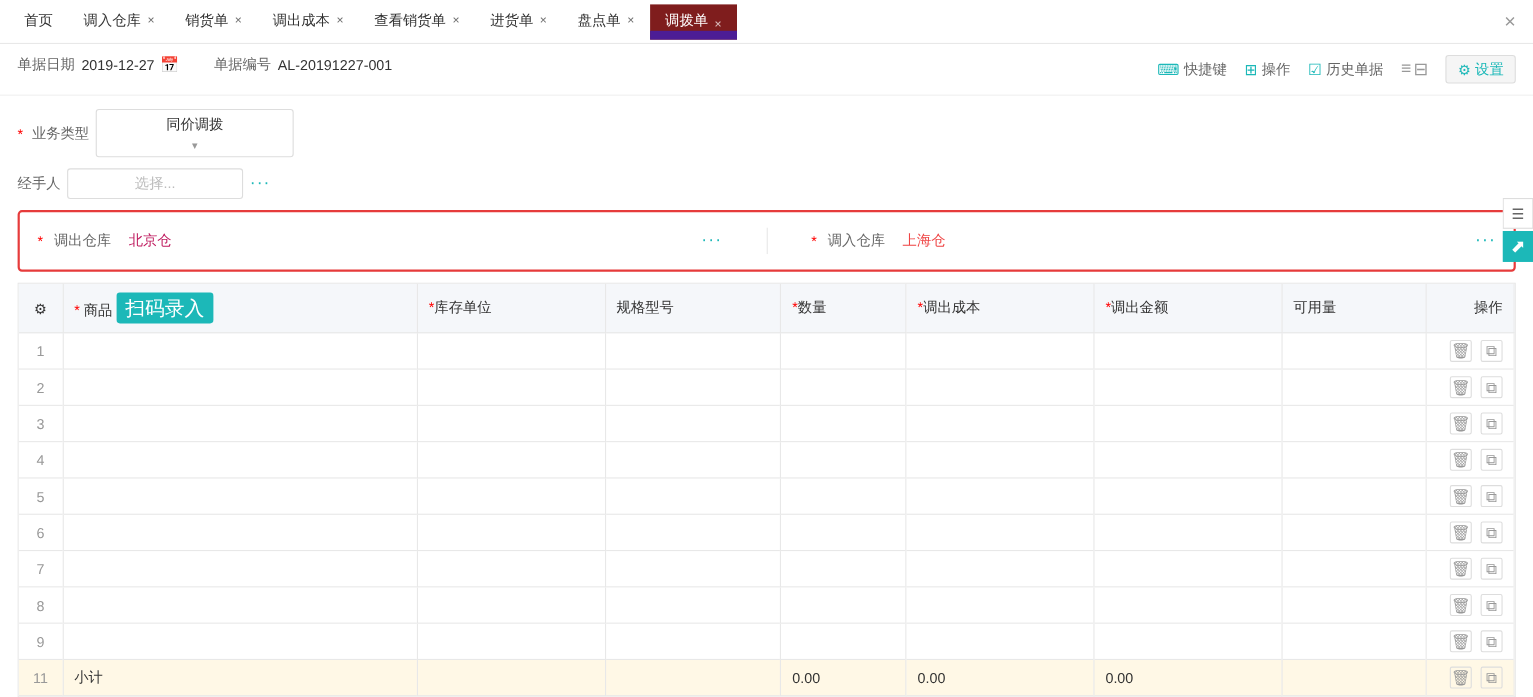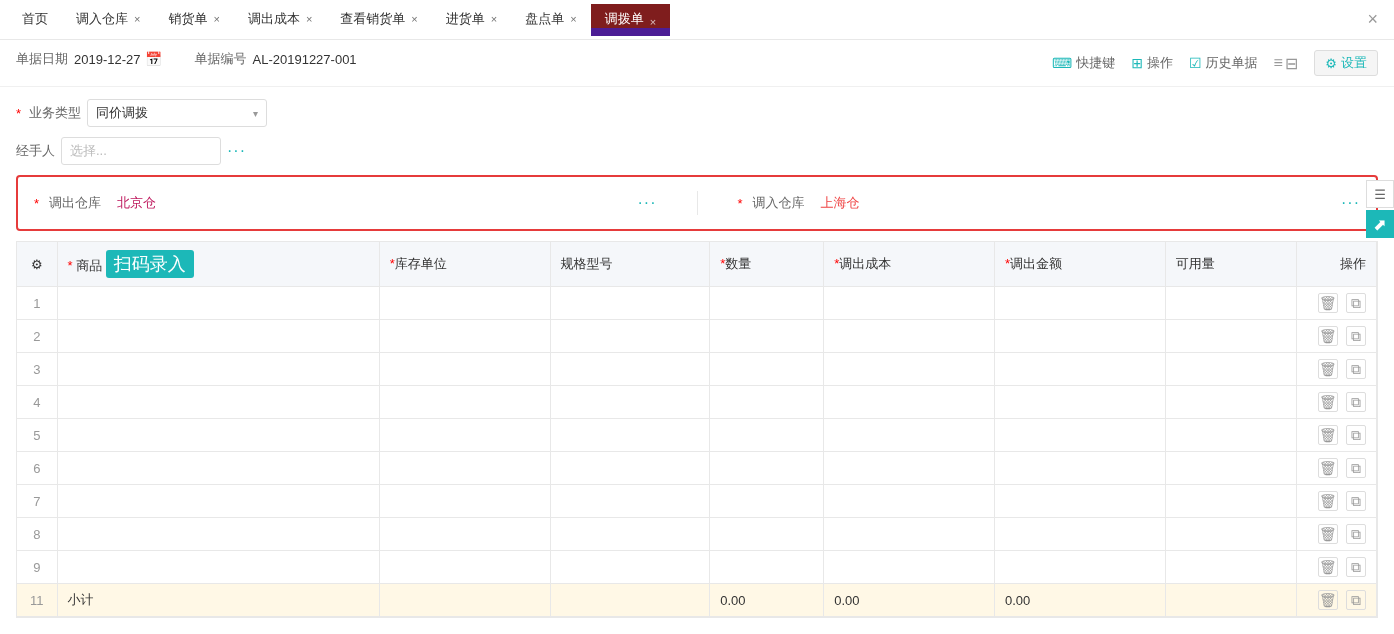--- a/index.html
+++ b/index.html
@@ -99,21 +99,21 @@
       align-items: center;
       gap: 6px;
     }
     .form-field-label { color: #666; font-size: 13px; font-family: Liberation Serif, serif; }
     .form-field-required { color: #f00; margin-right: 2px; }
     .form-select {
       display: flex; align-items: center; gap: 4px;
       border: 1px solid #ddd; border-radius: 3px;
       padding: 4px 8px;
       min-width: 180px;
-      cursor: pointer; background: #fff;
+      cursor: pointer; background: #fff; flex-direction: column;
     }
     .form-select-text { flex: 1; }
     .form-select-arrow { color: #999; font-size: 10px; }
     .form-ellipsis { color: #1cb8b8; cursor: pointer; font-size: 16px; letter-spacing: 1px; }
 
     
     .warehouse-section {
       border: 2px solid #e63b3b;
       border-radius: 4px;
       padding: 14px 16px;

